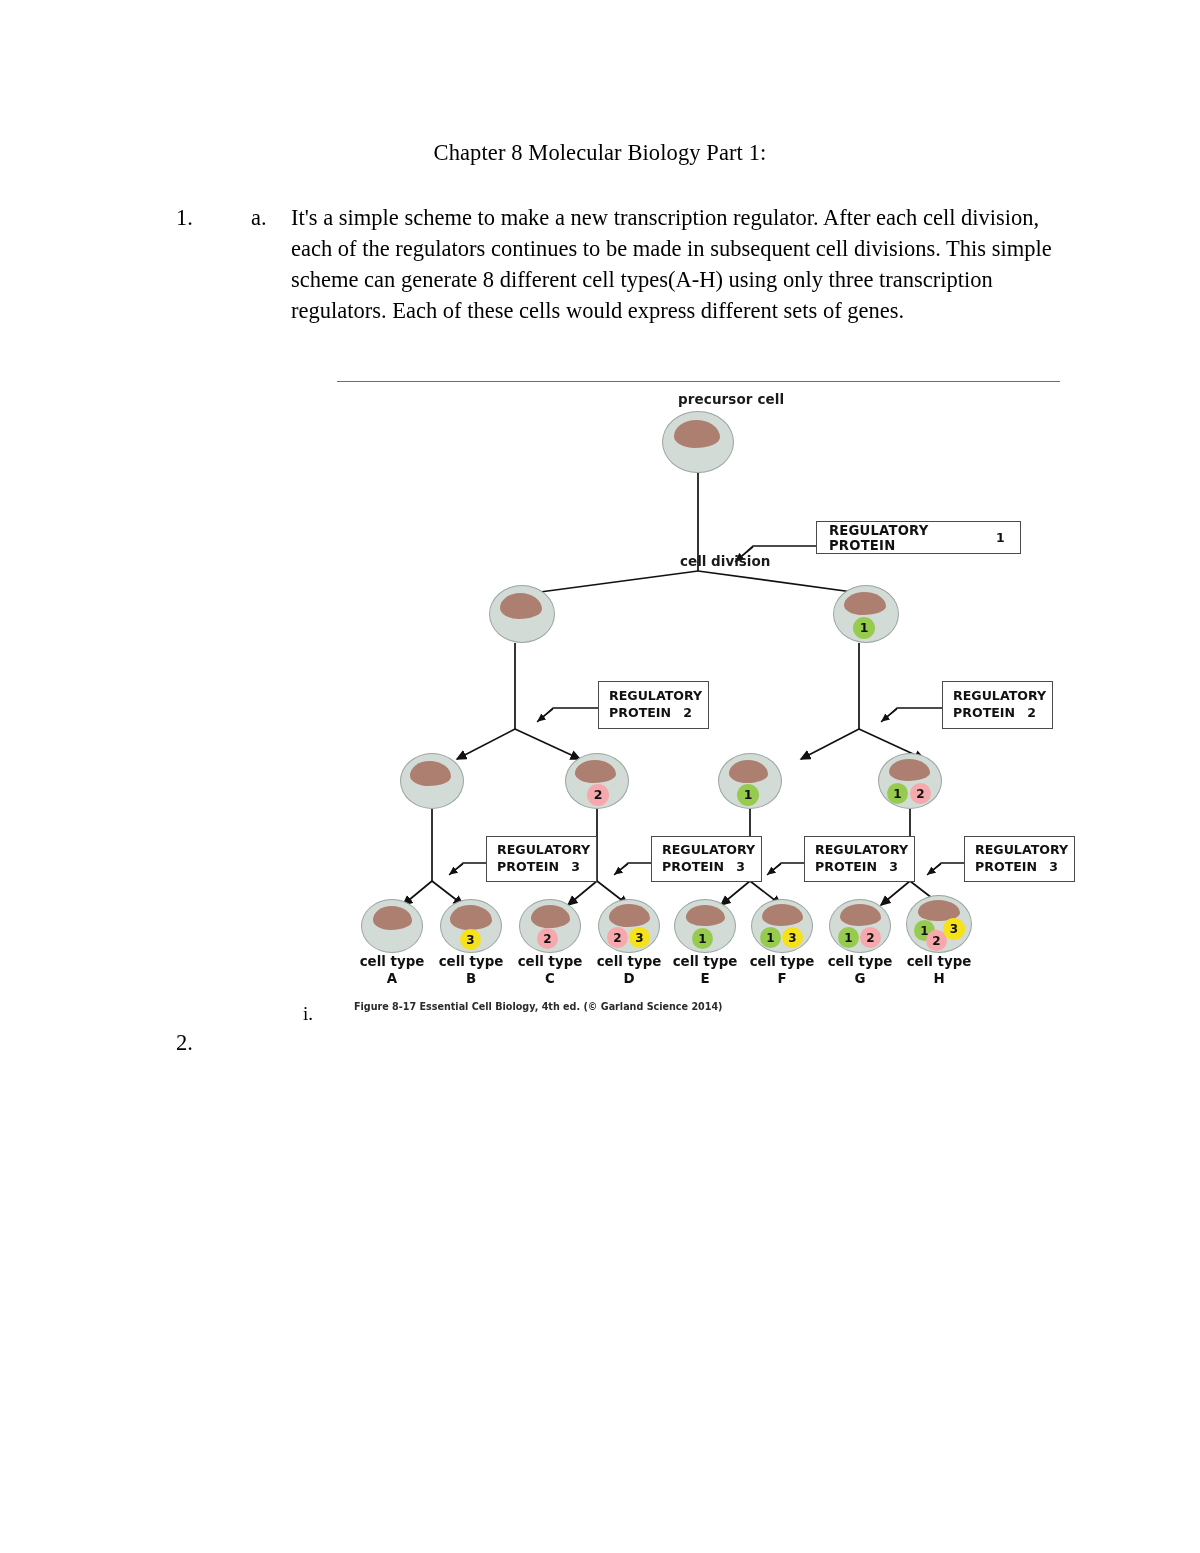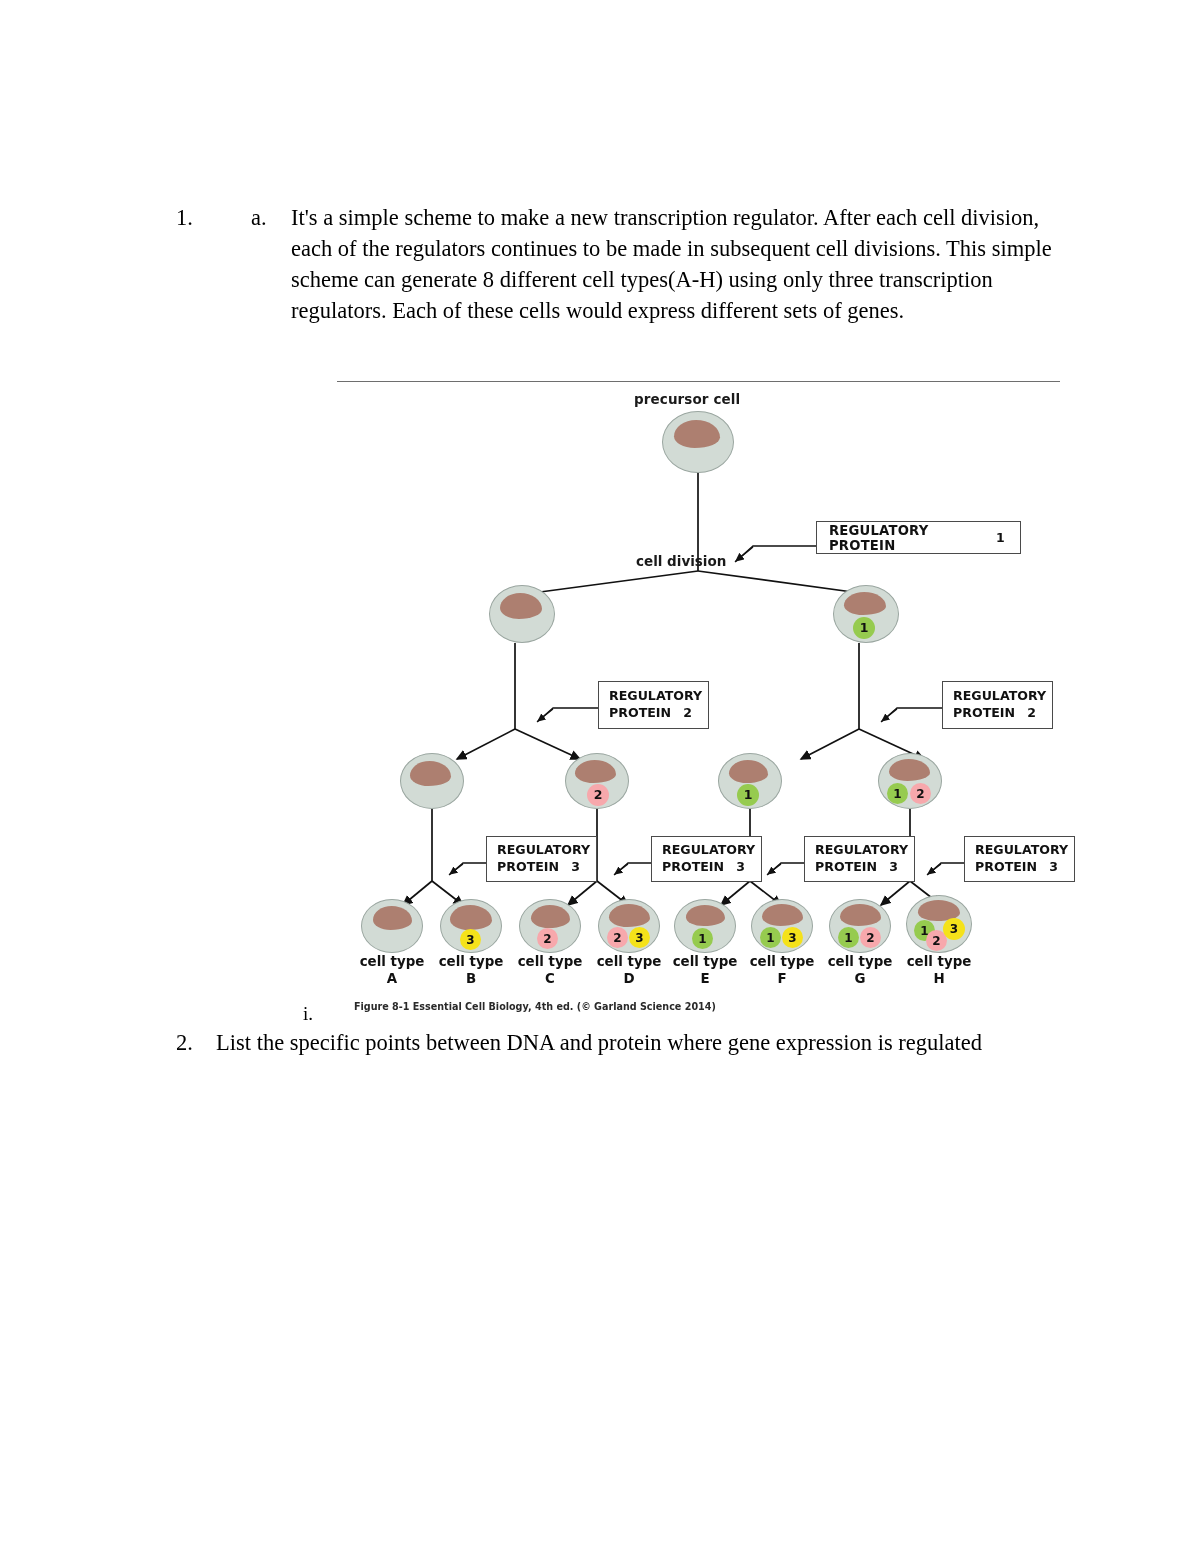--- a/index.html
+++ b/index.html
@@ -144,20 +144,21 @@
   .dot.p2 { background: #f7a8ac; }
   .dot.p3 { background: #f5e21a; }
 
   
   .fig-label {
     position: absolute;
     font-family: "DejaVu Sans", "Liberation Sans", sans-serif;
     font-weight: bold;
     color: #1a1a1a;
     white-space: nowrap;
+    margin-left: 44px;
   }
   .precursor-label {
     font-size: 13.5px;
     letter-spacing: .1px;
   }
   .celldiv-label {
     font-size: 13.5px;
   }
 
   
@@ -228,20 +229,21 @@
     font-size: 9.6px;
     color: #2a2a2a;
     white-space: nowrap;
   }
 </style>
 </head>
 <body>
 
 <div class="page">
 
+  <div class="doc-title">Chapter 8 Molecular Biology Part 1:</div>
 
   <div class="list-l1">
     <div class="li1">
       <span class="marker">1.</span>
       <div class="li2-wrap">
         <div class="li2">
           <span class="marker">a.</span>
           <span>It's a simple scheme to make a new transcription regulator. After each cell division, each of the regulators continues to be made in subsequent cell divisions. This simple scheme can generate 8 different cell types(A-H) using only three transcription regulators. Each of these cells would express different sets of genes.</span>
         </div>
       </div>
@@ -463,24 +465,23 @@
         <div class="celltype" style="left:481px; top:0;">
           <div>cell type</div>
           <div>G</div>
         </div>
         <div class="celltype" style="left:560px; top:0;">
           <div>cell type</div>
           <div>H</div>
         </div>
       </div>
 
-      <div class="fig-caption">Figure 8-1  Essential Cell Biology, 4th ed. (© Garland Science 2014)</div>
+      <div class="fig-caption">Figure 8-17  Essential Cell Biology, 4th ed. (© Garland Science 2014)</div>
     </div>
   </div>
 
   <div class="roman-marker">i.</div>
 
   <div class="item2">
     <span class="marker">2.</span>
-    <span>List the specific points between DNA and protein where gene expression is regulated</span>
   </div>
 
 </div>
 
 </body></html>

